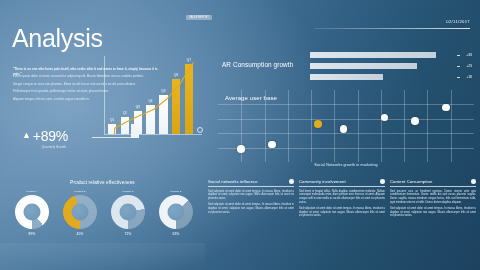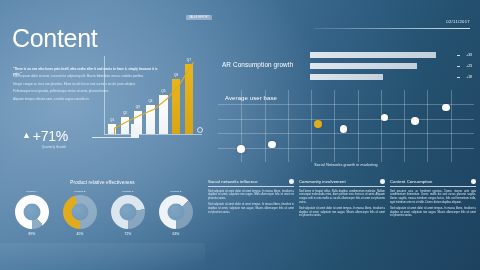--- a/index.html
+++ b/index.html
@@ -148,33 +148,33 @@
   .footstrip {
     position:absolute; left:0; top:243px; width:205px; height:27px;
     background:linear-gradient(180deg, rgba(255,255,255,.05), rgba(255,255,255,0));
   }
 </style>
 </head>
 <body>
 
 <div id="stage">
 
-  <div class="maintitle">Content</div>
+  <div class="maintitle">Analysis</div>
 
   <div class="quote">"There is no one who loves pain itself, who seeks after it and wants to have it, simply because it is pain."</div>
   <div class="lede">
     <p>Lorem ipsum dolor sit amet, consectetur adipiscing elit. Mauris bibendum urna ac sodales porttitor.</p>
     <p>Integer congue ac risus non pharetra. Etiam iaculis leo ac erat auctor a iaculis justo volutpat.</p>
     <p>Pellentesque in mi gravida, pellentesque metus sit amet, placerat lorem.</p>
     <p>Aliquam tempus ultricies sem, a mattis augue convallis in.</p>
   </div>
 
   <div class="stat">
     <span class="tri">▲</span>
-    <span>+71%</span>
+    <span>+89%</span>
   </div>
   <div class="stat-rule"></div>
   <div class="stat-chip"></div>
 
   <div class="toptag"></div>
   <div class="toptag-txt">SALES REPORT</div>
 
   <div class="datestamp">02/11/2017</div>
   <div class="toprule"></div>
 

